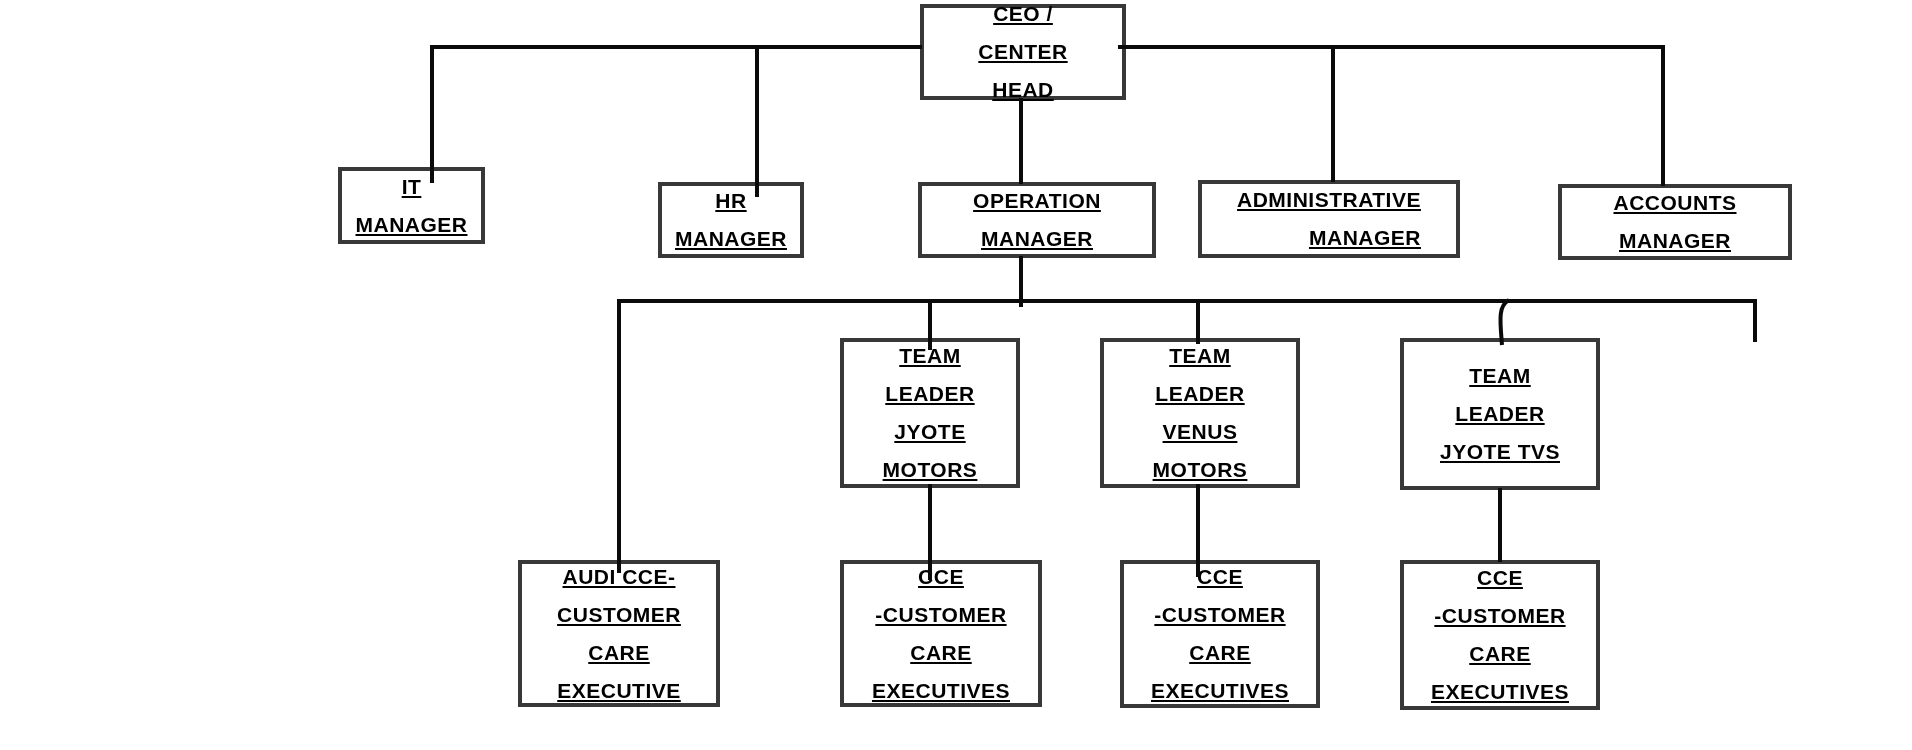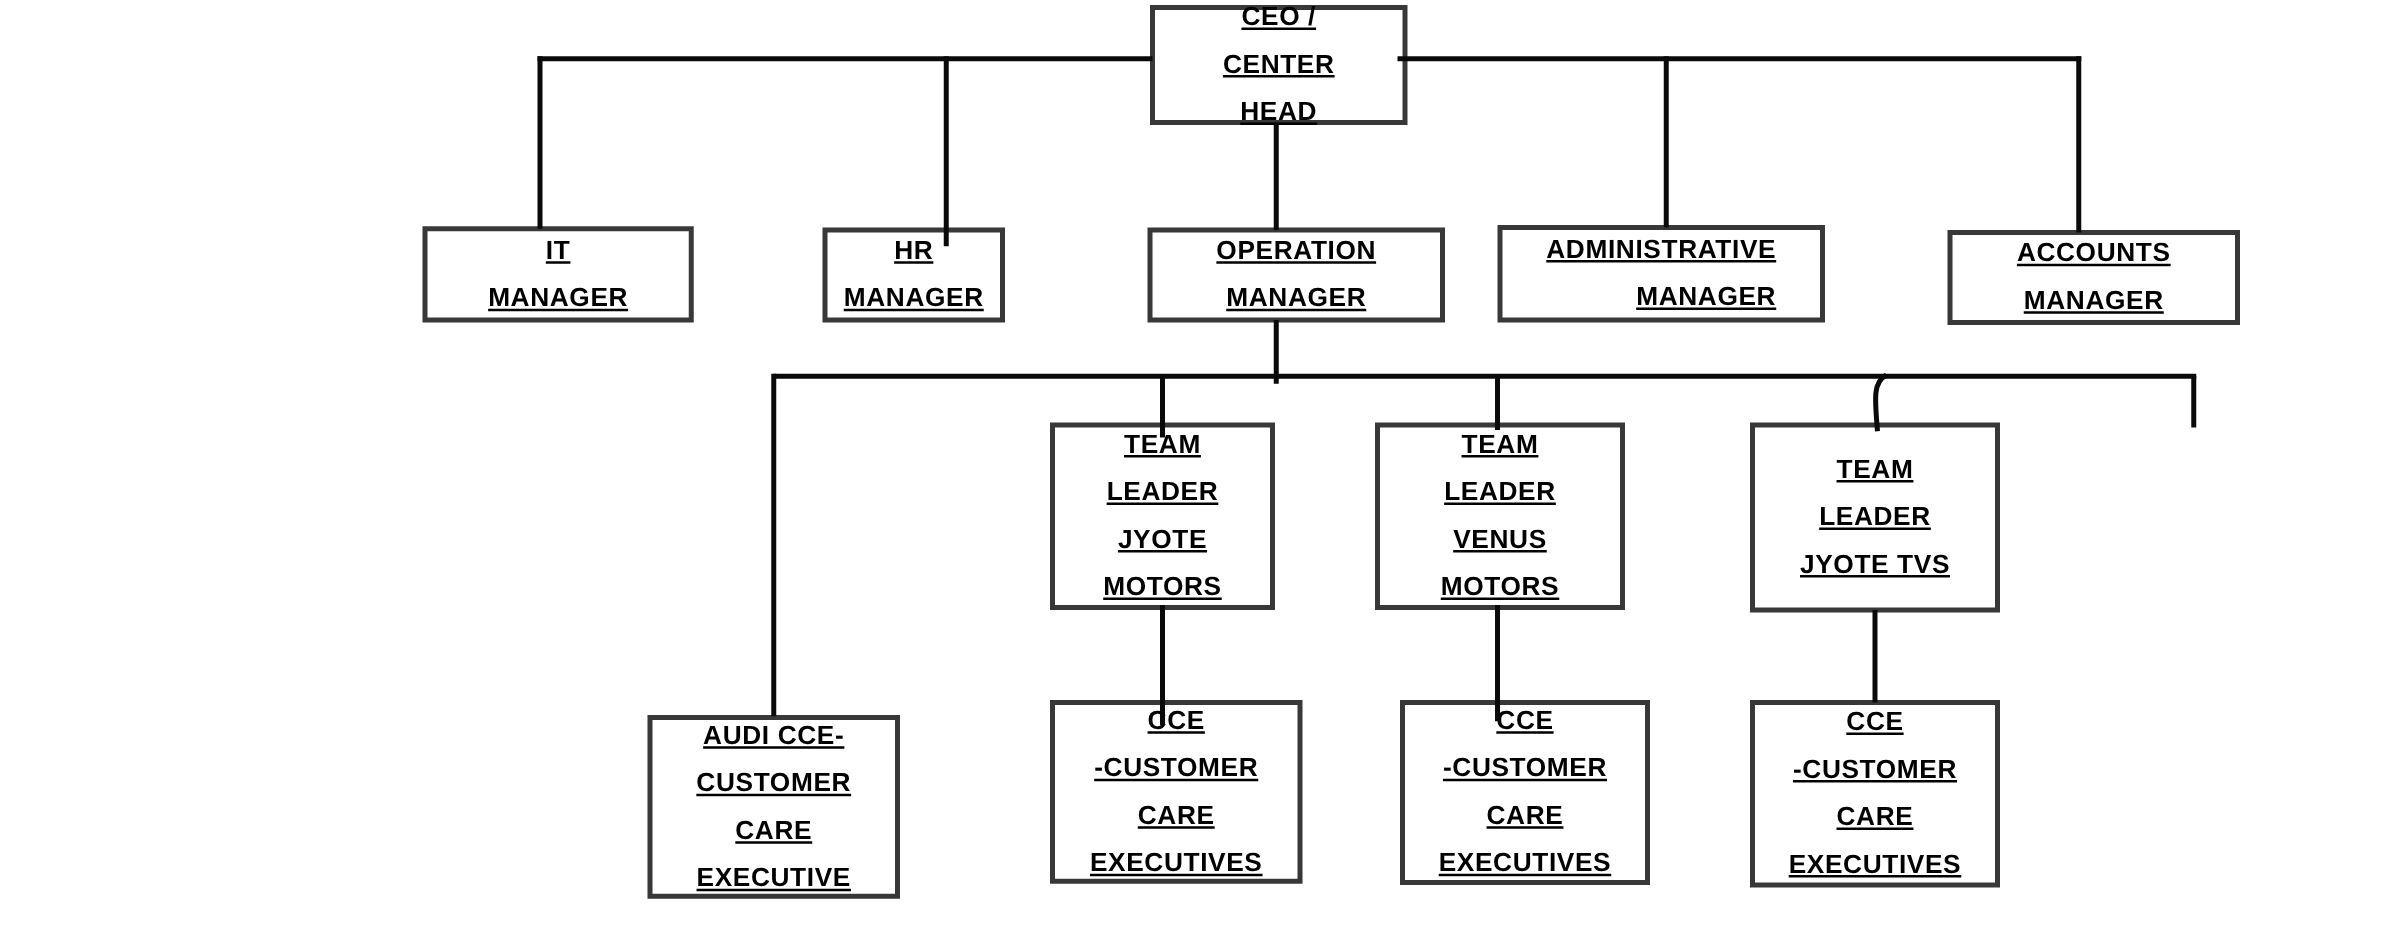--- a/index.html
+++ b/index.html
@@ -51,21 +51,21 @@
 </head>
 <body>
 
 <div class="canvas">
 
   <div class="node" style="left:920px; top:4px;   width:206px; height:96px;">
       <span class="label">CEO /
 CENTER
 HEAD</span>
     </div>
-  <div class="node" style="left:338px; top:181px; width:217px; height:77px;">
+  <div class="node" style="left:338px; top:167px; width:147px; height:77px;">
       <span class="label">IT
 MANAGER</span>
     </div>
   <div class="node" style="left:658px; top:182px; width:146px; height:76px;">
       <span class="label">HR
 MANAGER</span>
     </div>
   <div class="node" style="left:918px; top:182px; width:238px; height:76px;">
       <span class="label">OPERATION
 MANAGER</span>
@@ -88,21 +88,21 @@
       <span class="label">TEAM
 LEADER
 VENUS
 MOTORS</span>
     </div>
   <div class="node" style="left:1400px;top:338px; width:200px; height:152px;">
       <span class="label">TEAM
 LEADER
 JYOTE TVS</span>
     </div>
-  <div class="node" style="left:518px; top:560px; width:202px; height:147px;margin-top:12px;">
+  <div class="node" style="left:518px; top:560px; width:202px; height:147px;">
       <span class="label">AUDI CCE-
 CUSTOMER
 CARE
 EXECUTIVE</span>
     </div>
   <div class="node" style="left:840px; top:560px; width:202px; height:147px;">
       <span class="label">CCE
 -CUSTOMER
 CARE
 EXECUTIVES</span>

